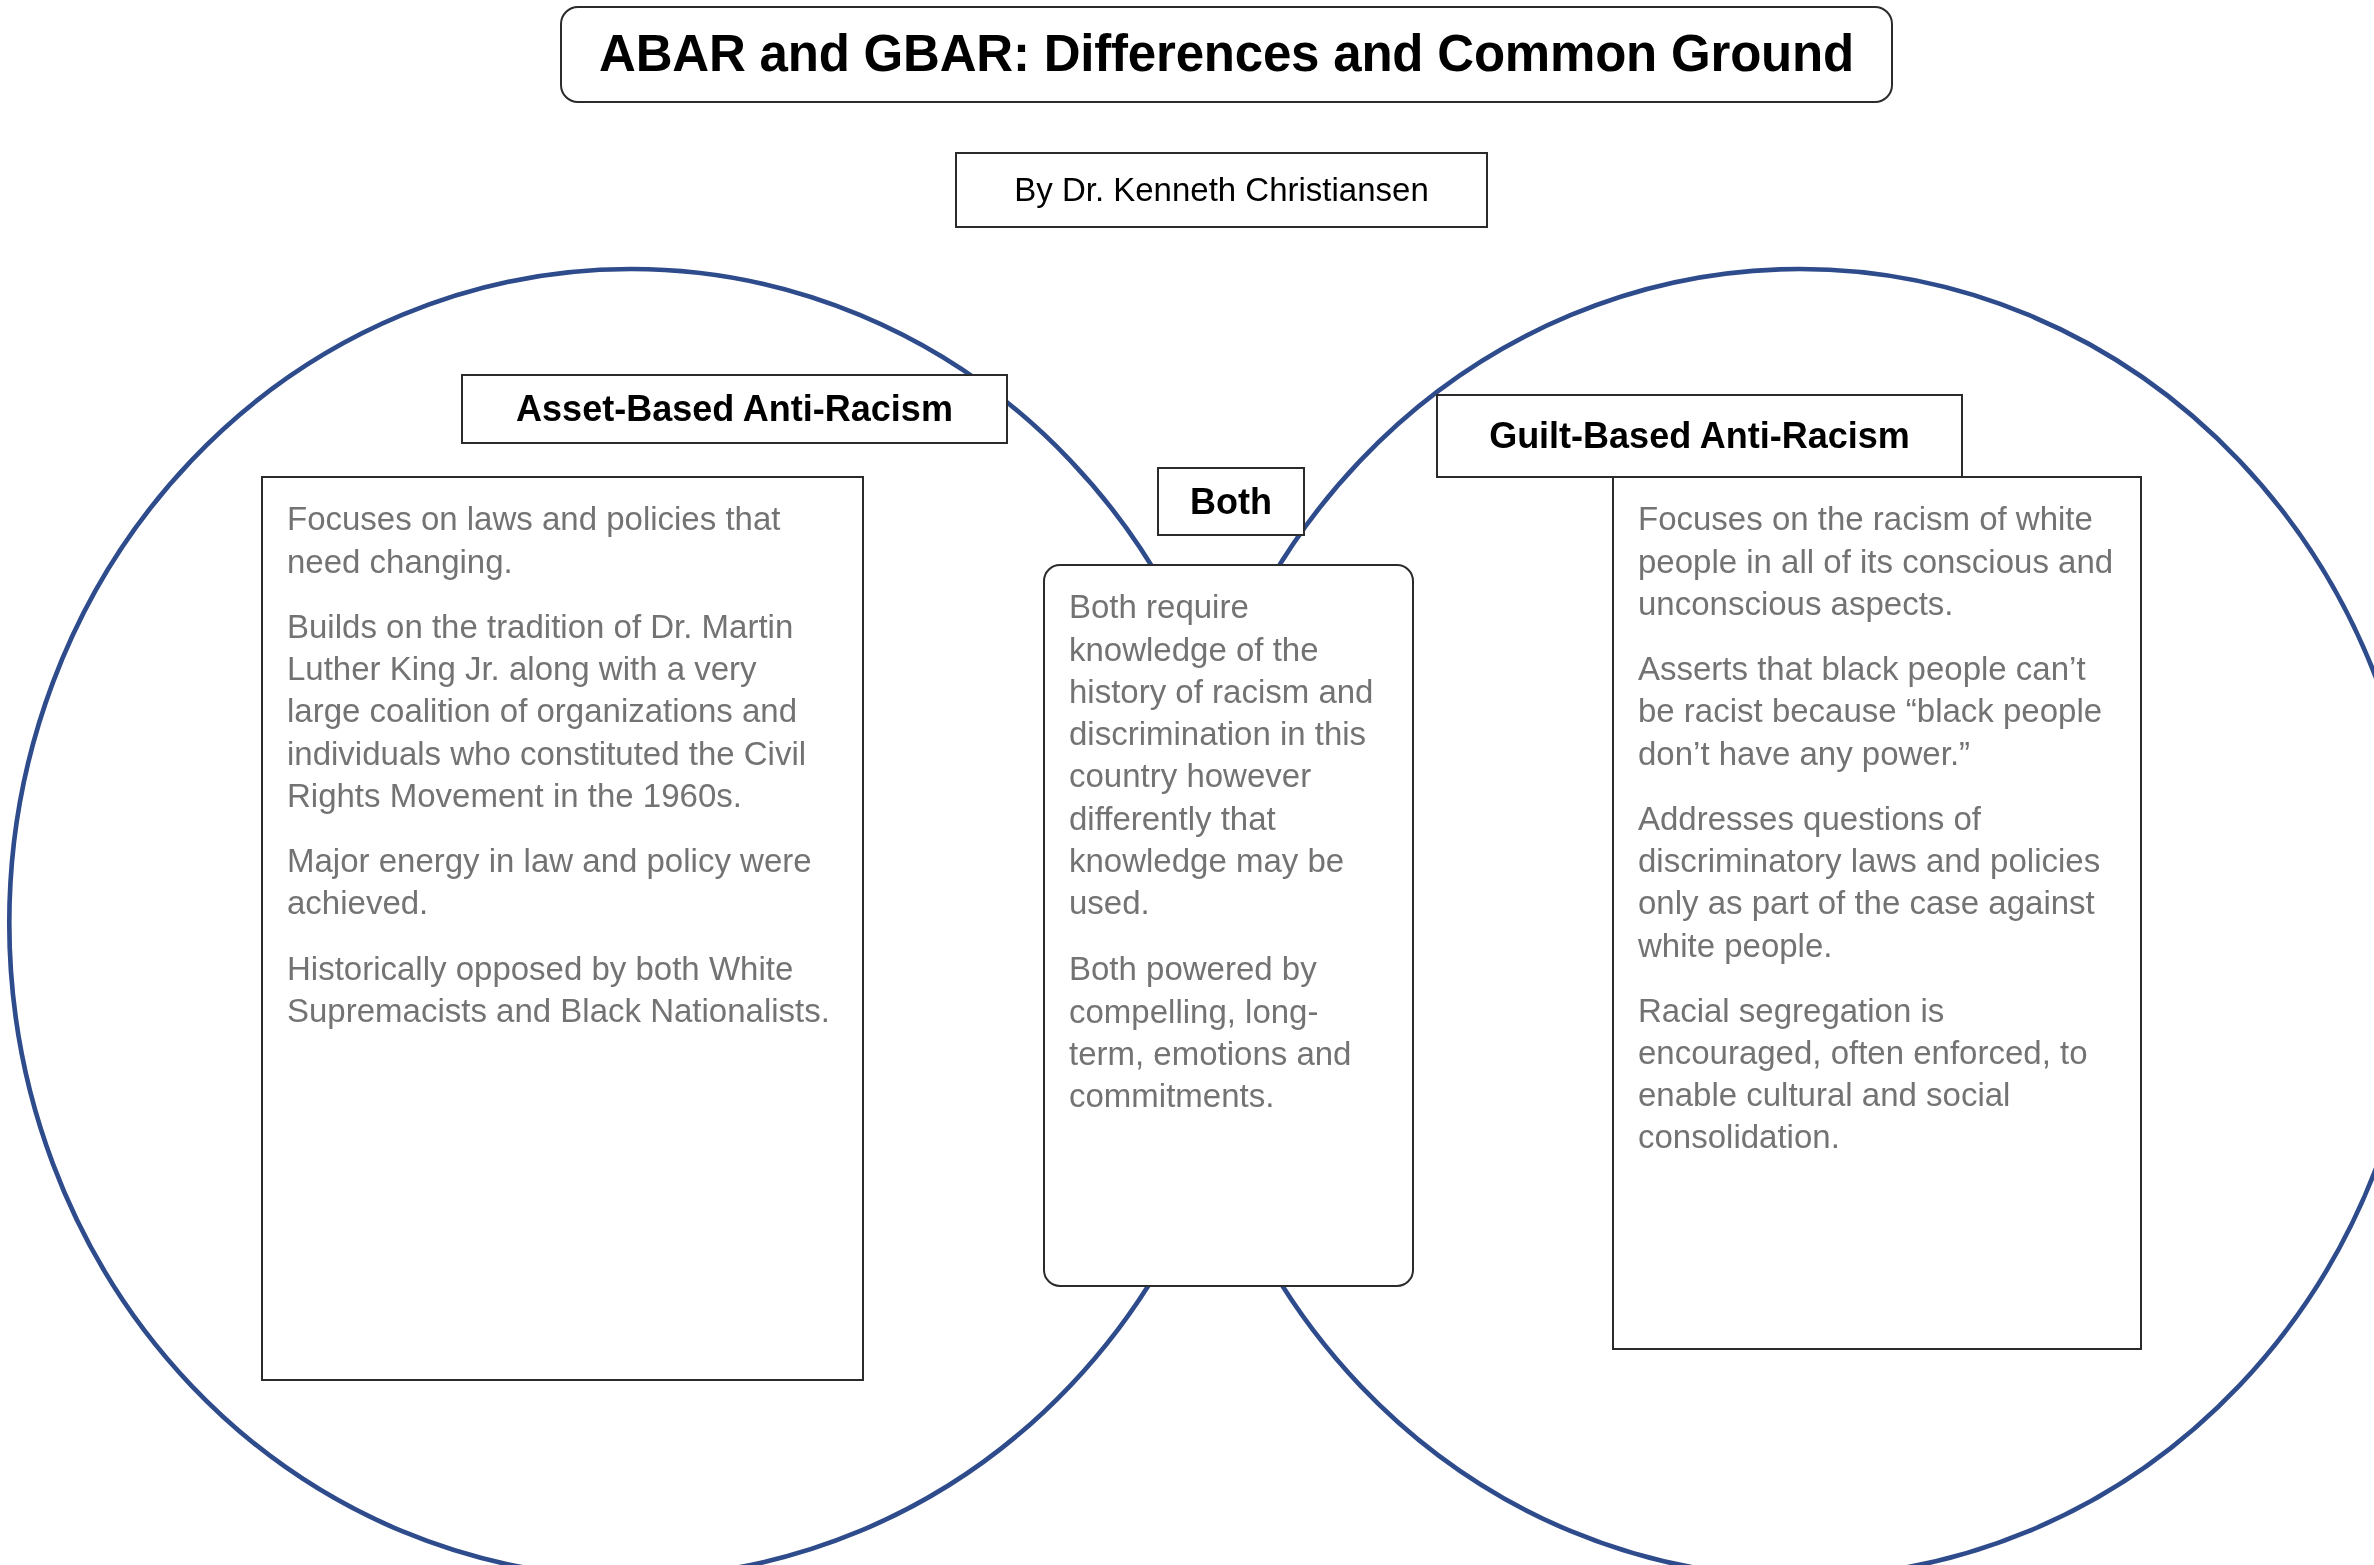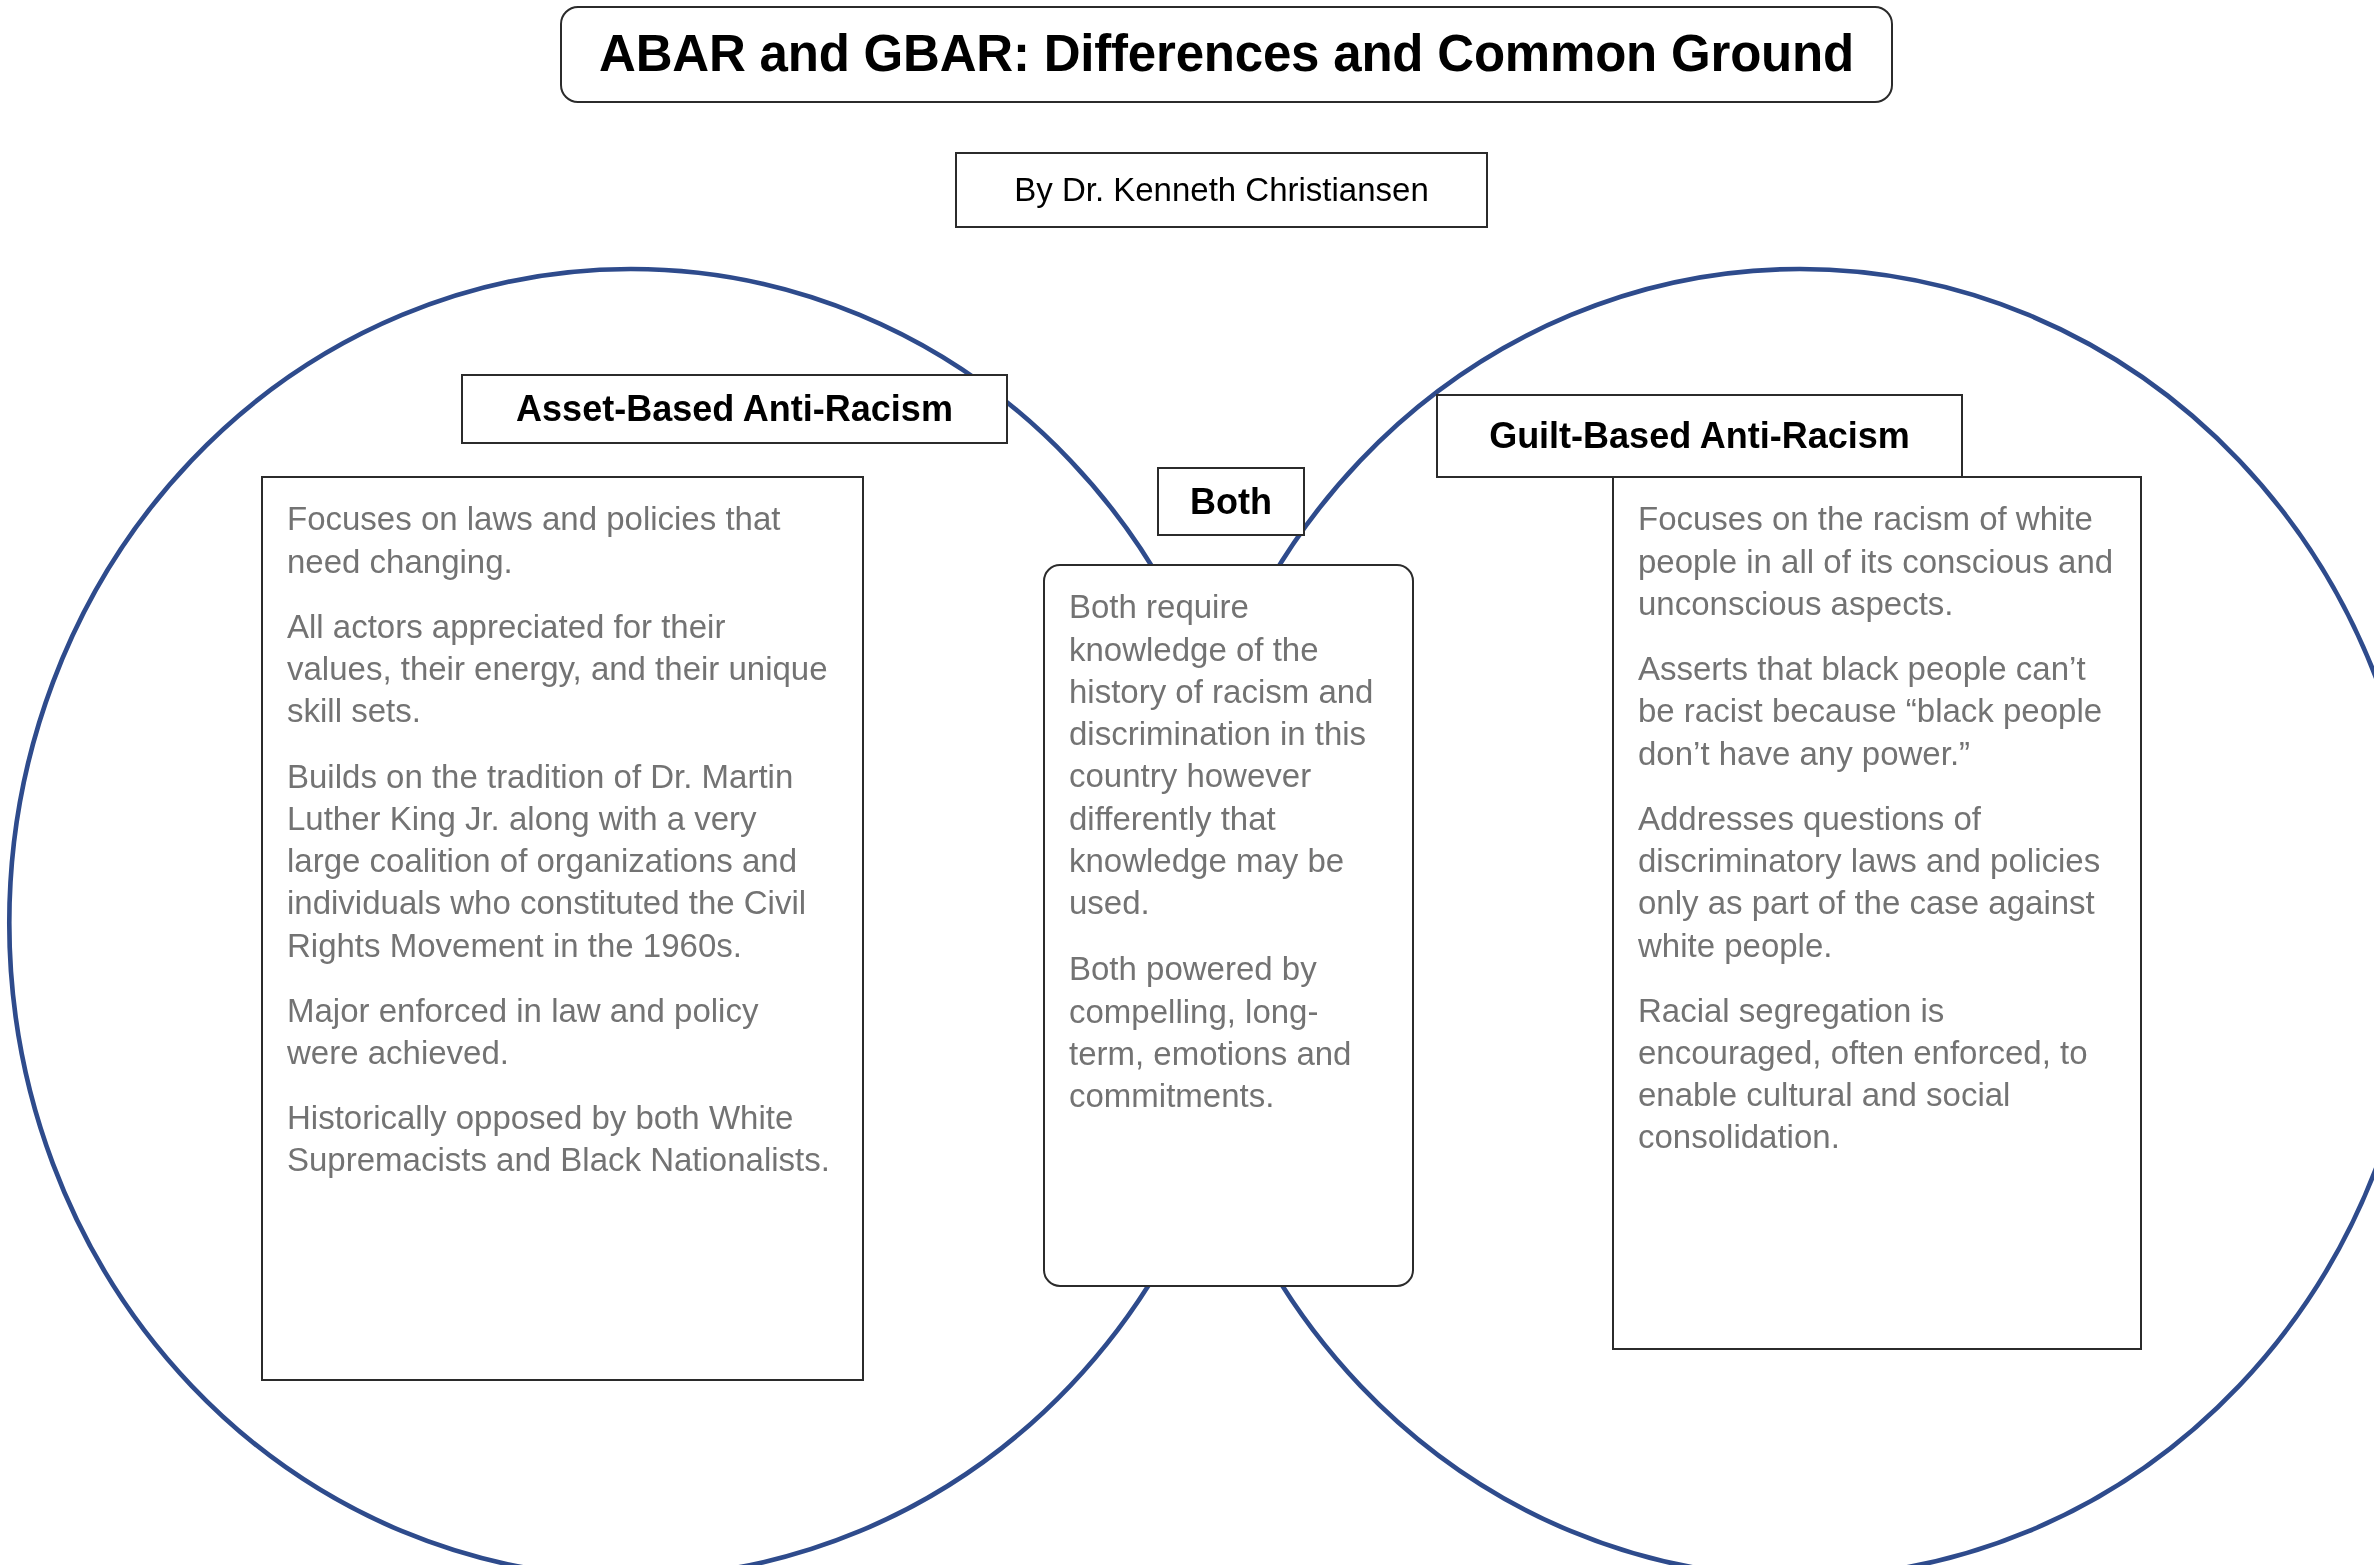--- a/index.html
+++ b/index.html
@@ -165,23 +165,22 @@
   <div class="boxed" id="both-heading-box">
     <span class="heading-text">Both</span>
   </div>
 
   <div class="boxed" id="right-heading-box">
     <span class="heading-text">Guilt-Based Anti-Racism</span>
   </div>
 
   <div class="content-box" id="left-content-box">
     <p>Focuses on laws and policies that need changing.</p>
-    <p>All actors appreciated for their values, their energy, and their unique skill sets.</p>
     <p>Builds on the tradition of Dr. Martin Luther King Jr. along with a very large coalition of organizations and individuals who constituted the Civil Rights Movement in the 1960s.</p>
-    <p>Major enforced in law and policy were achieved.</p>
+    <p>Major energy in law and policy were achieved.</p>
     <p>Historically opposed by both White Supremacists and Black Nationalists.</p>
   </div>
 
   <div class="content-box" id="center-content-box">
     <p>Both require knowledge of the history of racism and discrimination in this country however differently that knowledge may be used.</p>
     <p>Both powered by compelling, long-term, emotions and commitments.</p>
   </div>
 
   <div class="content-box" id="right-content-box">
     <p>Focuses on the racism of white people in all of its conscious and unconscious aspects.</p>

